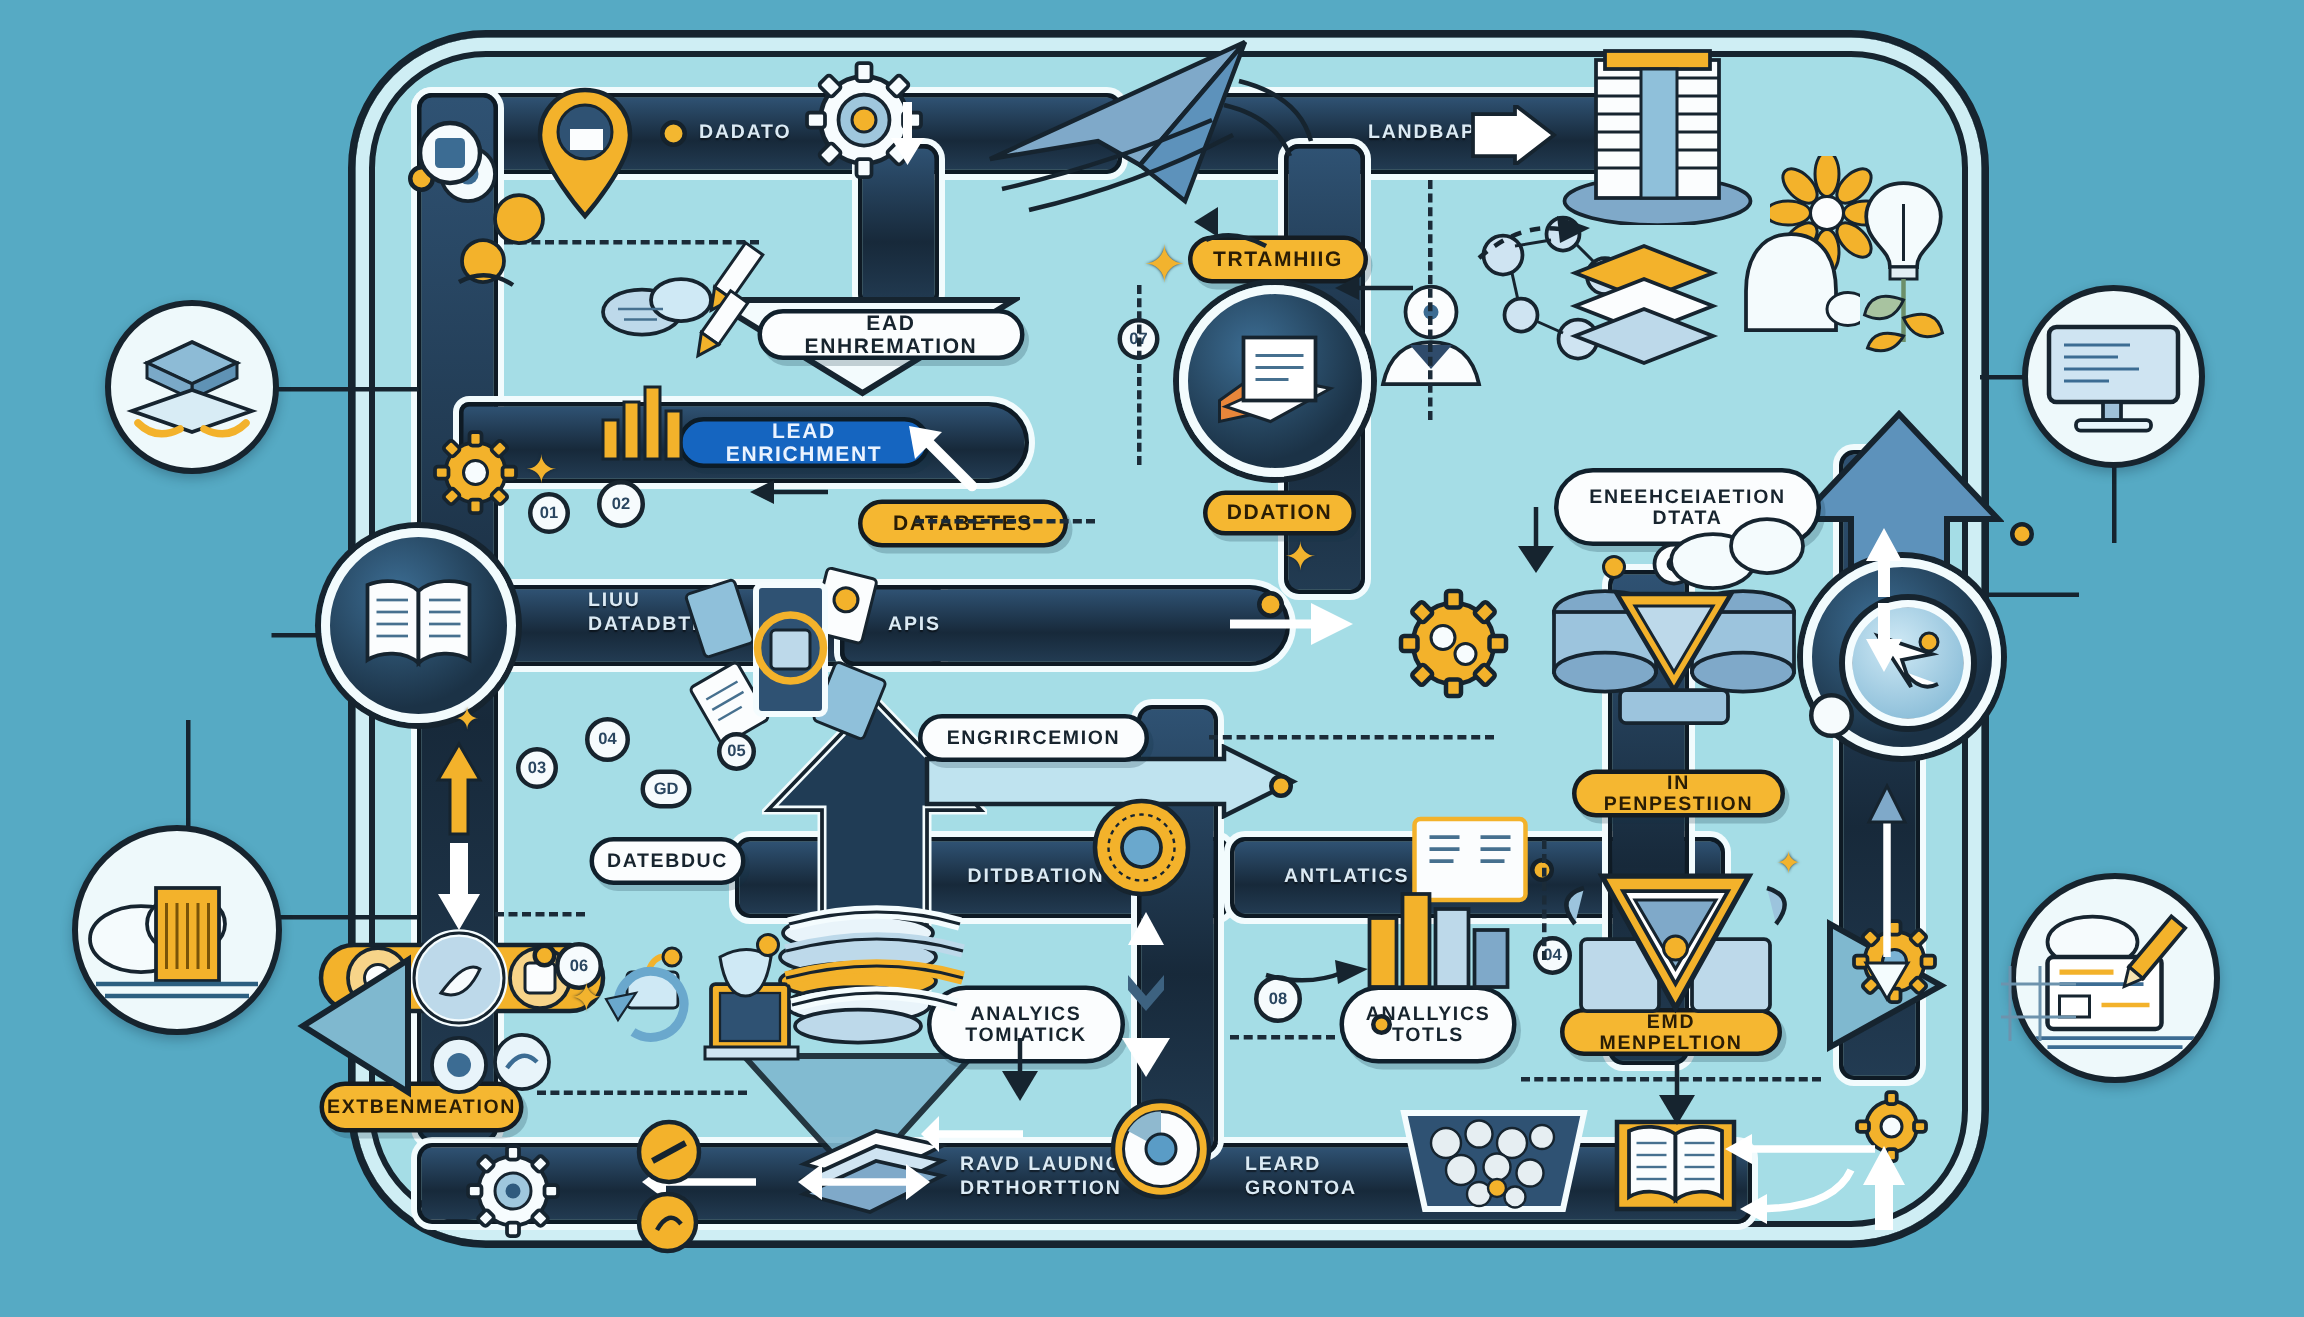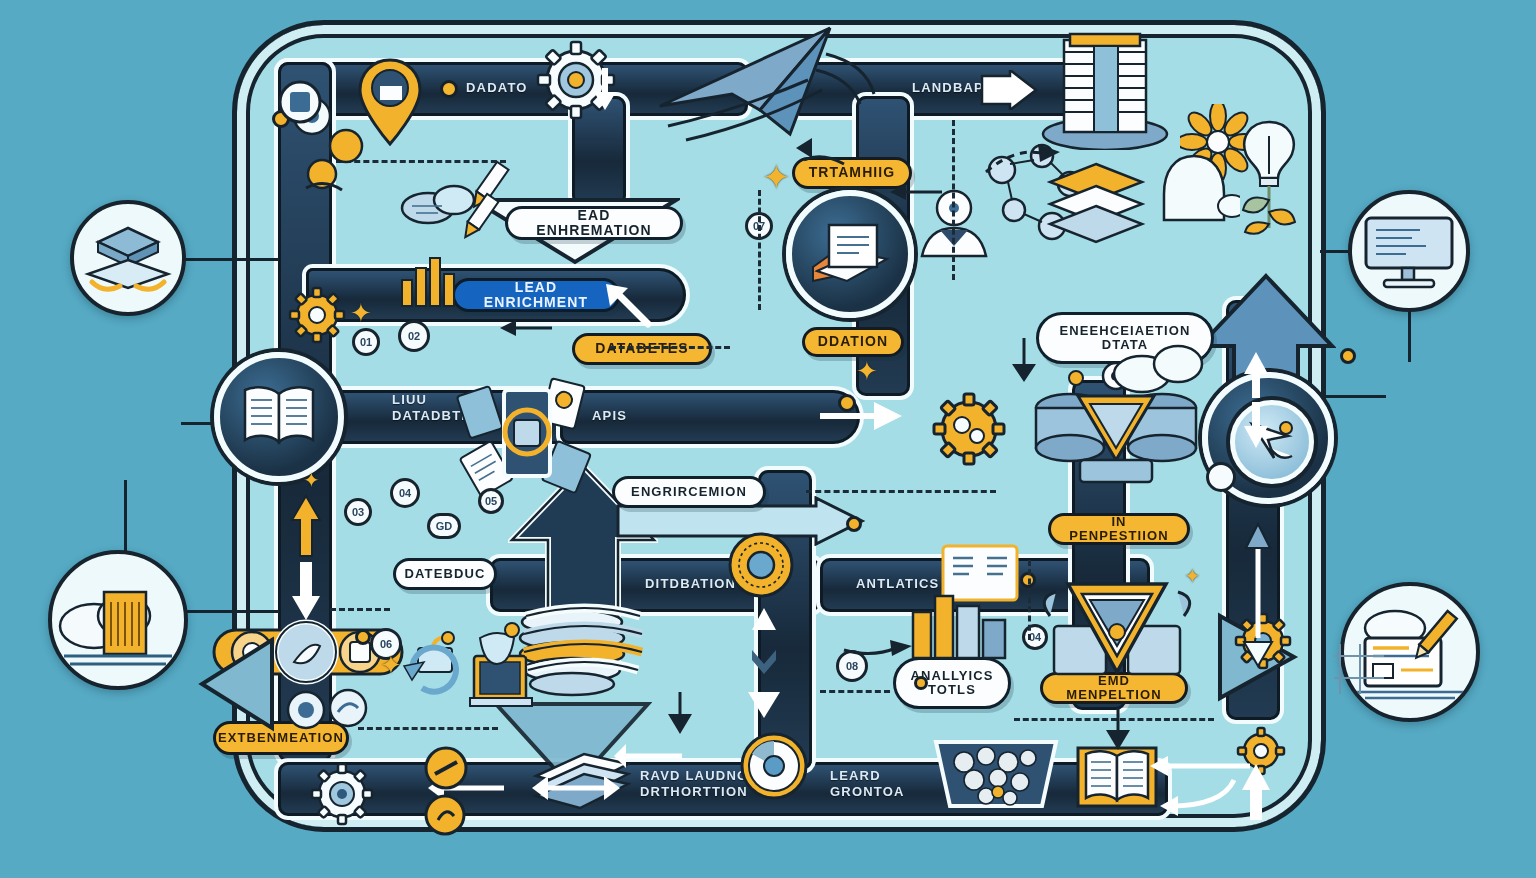--- a/index.html
+++ b/index.html
@@ -302,20 +302,22 @@
 
   <div class="pill amber" style="left:802px; top:327px; width:102px; height:30px;">DDATION</div>
 
   <div class="pill white" style="left:1036px; top:286px; width:178px; height:52px; font-size:13px;margin-top:26px;">ENEEHCEIAETION
 DTATA</div>
 
   <div class="pill white" style="left:612px; top:476px; width:154px; height:32px; font-size:13px;">ENGRIRCEMION</div>
 
   <div class="pill white" style="left:393px; top:558px; width:104px; height:32px; font-size:13px;">DATEBDUC</div>
 
+  <div class="pill white" style="left:618px; top:657px; width:132px; height:52px; font-size:13px;">ANALYICS
+TOMIATICK</div>
 
   <div class="pill white" style="left:893px; top:657px; width:118px; height:52px; font-size:13px;">ANALLYICS
 TOTLS</div>
 
   <div class="pill amber" style="left:1048px; top:513px; width:142px; height:32px; font-size:13px;">IN PENPESTIION</div>
 
   <div class="pill amber" style="left:1040px; top:672px; width:148px; height:32px; font-size:13px;">EMD MENPELTION</div>
 
   <div class="pill amber" style="left:213px; top:721px; width:136px; height:34px; font-size:13px;">EXTBENMEATION</div>
 

